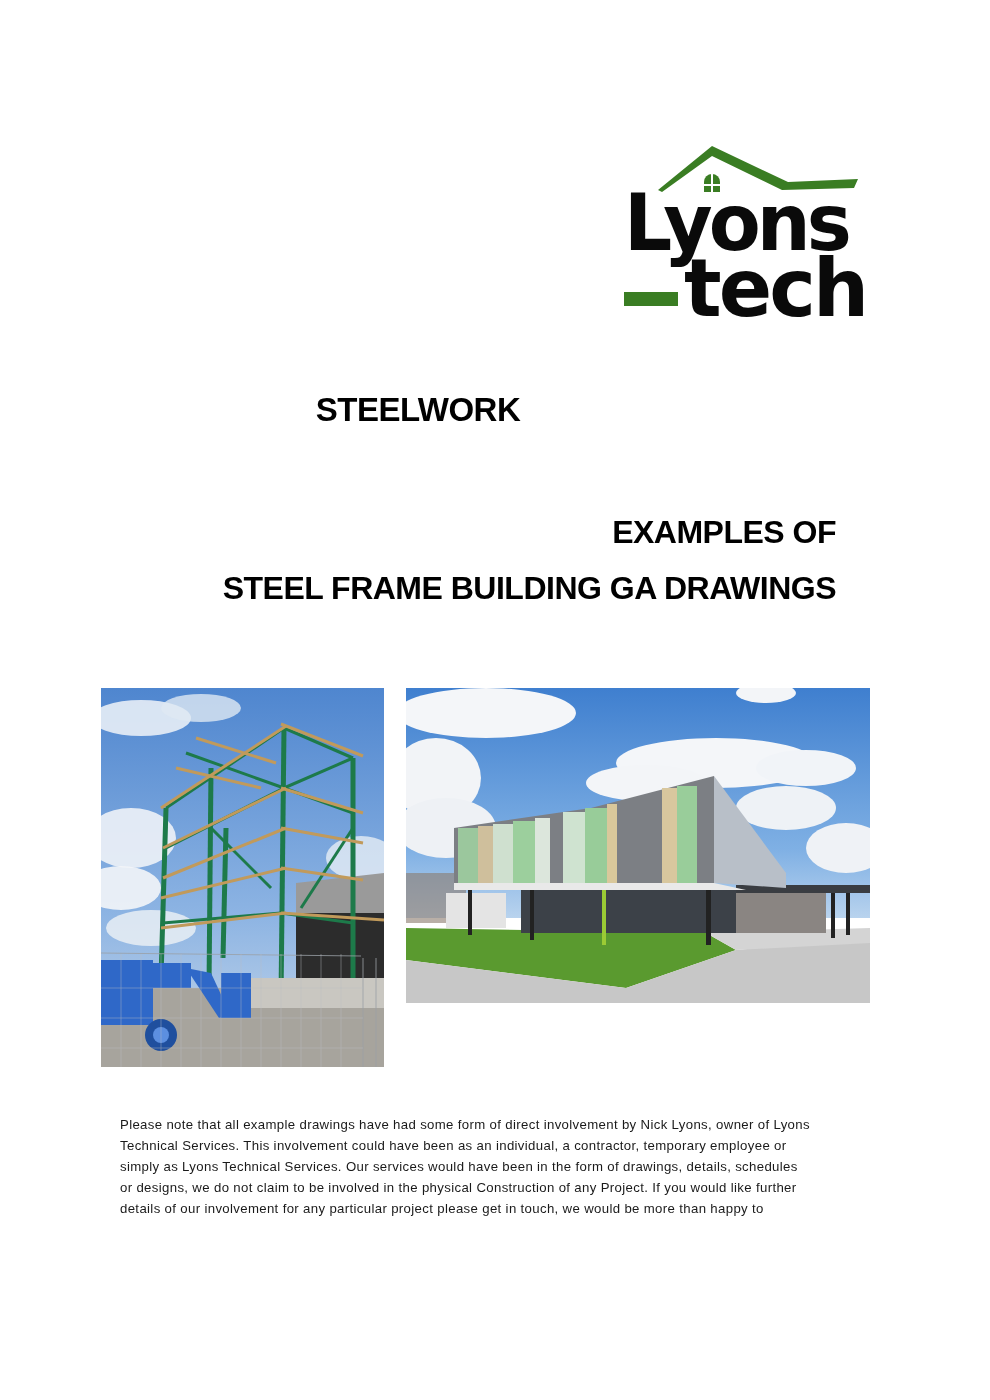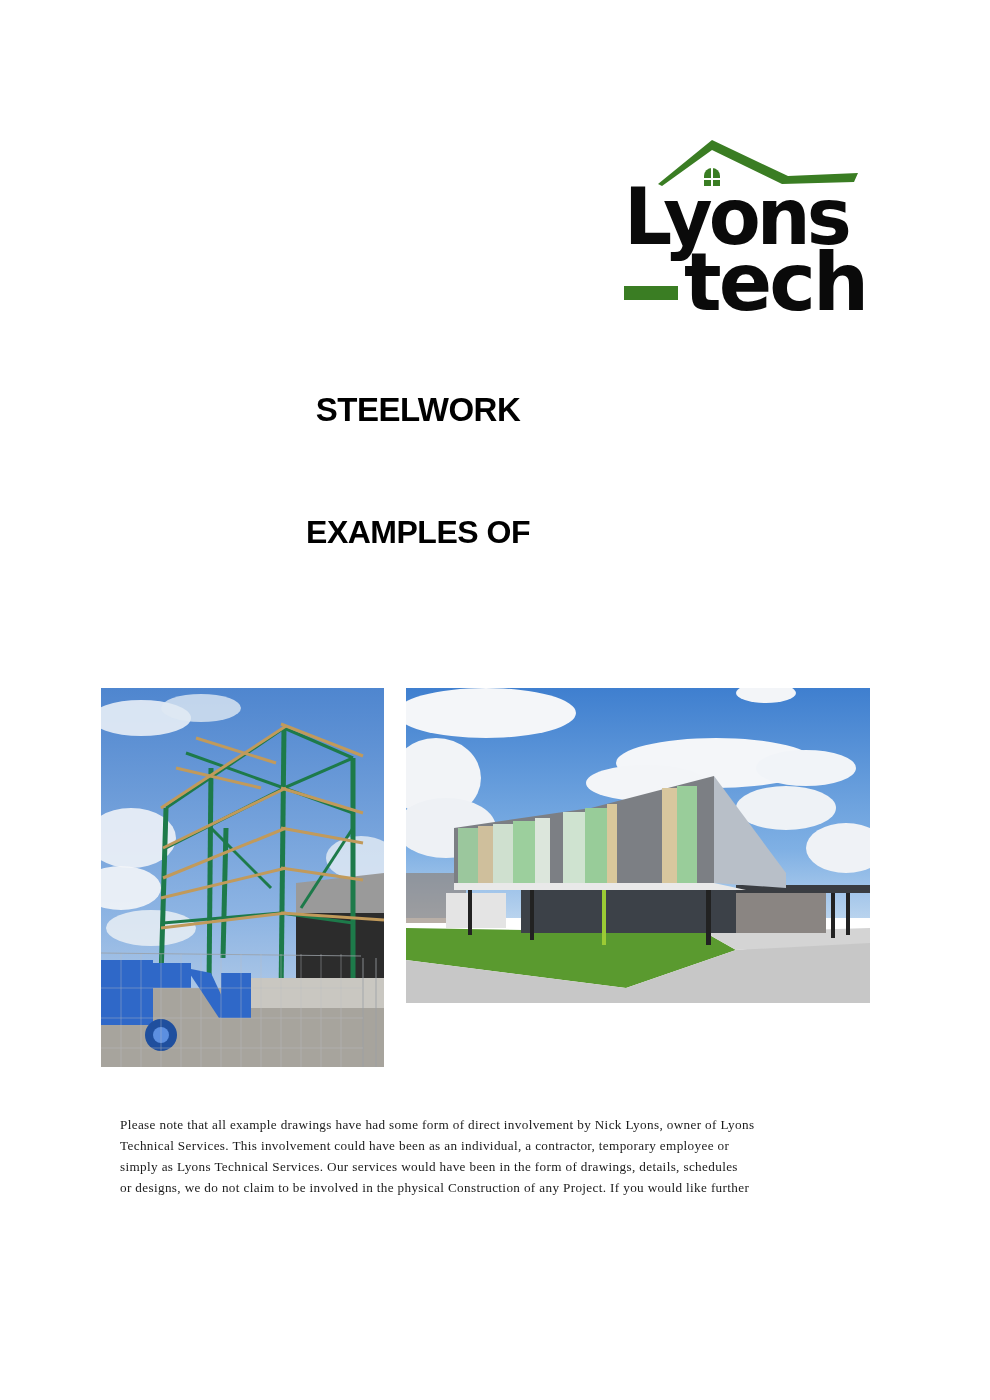--- a/index.html
+++ b/index.html
@@ -11,21 +11,21 @@
       width: 990px;
       height: 1400px;
       position: relative;
       overflow: hidden;
       font-family: "Liberation Sans", sans-serif;
       color: #000;
     }
     .logo {
       position: absolute;
       left: 622px;
-      top: 136px;
+      top: 142px;
       width: 250px;
       height: 182px;
     }
     .logo svg { display: block; }
     .title {
       position: absolute;
       left: 0;
       width: 836px;
       text-align: center;
       font-family: "Liberation Sans", sans-serif;
@@ -36,21 +36,21 @@
     .title-main {
       top: 388px;
       font-size: 33px;
       line-height: 44px;
     }
     .title-sub {
       top: 504px;
       font-size: 32px;
       line-height: 56px;
     }
-    .title-sub div { white-space: nowrap; }
+    .title-sub div { white-space: nowrap; text-align: right; }
     .photo {
       position: absolute;
       overflow: hidden;
     }
     .photo-left {
       left: 101px;
       top: 688px;
       width: 283px;
       height: 379px;
     }
@@ -59,21 +59,21 @@
       top: 688px;
       width: 464px;
       height: 315px;
     }
     .photo svg { display: block; width: 100%; height: 100%; }
     .disclaimer {
       position: absolute;
       left: 120px;
       top: 1114px;
       width: 760px;
-      font-family: Liberation Serif, serif;
+      font-family: Liberation Sans, sans-serif;
       font-size: 13.2px;
       line-height: 21px;
       color: #1a1a1a;
       letter-spacing: 0.35px;
       word-spacing: 0px;
     }
   </style>
 </head>
 <body>
 
@@ -93,20 +93,21 @@
     <rect x="2" y="150" width="54" height="14" fill="#3a7d23"></rect>
 
     <text x="62" y="174" font-family="DejaVu Sans, sans-serif" font-weight="bold" font-size="80" fill="#0a0a0a" letter-spacing="-3" textLength="182" lengthAdjust="spacingAndGlyphs">tech</text>
   </svg>
 </div>
 
 <div class="title title-main">STEELWORK</div>
 
 <div class="title title-sub">
   <div>EXAMPLES OF</div>
+  <div>STEEL FRAME BUILDING GA DRAWINGS</div>
 </div>
 
 <div class="photo photo-left">
   <svg viewBox="0 0 283 379" preserveAspectRatio="none">
     <defs>
       <linearGradient id="skyL" x1="0" y1="0" x2="0" y2="1">
         <stop offset="0" stop-color="#4f86cf"></stop>
         <stop offset="0.6" stop-color="#8db4e3"></stop>
         <stop offset="1" stop-color="#c9d9ea"></stop>
       </linearGradient>
@@ -254,13 +255,14 @@
     <rect x="425" y="205" width="4" height="45" fill="#222"></rect>
     <rect x="440" y="205" width="4" height="42" fill="#222"></rect>
   </svg>
 </div>
 
 <div class="disclaimer">
   <div>Please note that all example drawings have had some form of direct involvement by Nick Lyons, owner of Lyons</div>
   <div>Technical Services. This involvement could have been as an individual, a contractor, temporary employee or</div>
   <div>simply as Lyons Technical Services. Our services would have been in the form of drawings, details, schedules</div>
   <div>or designs, we do not claim to be involved in the physical Construction of any Project. If you would like further</div>
+  <div>details of our involvement for any particular project please get in touch, we would be more than happy to</div>
 </div>
 
 </body></html>

